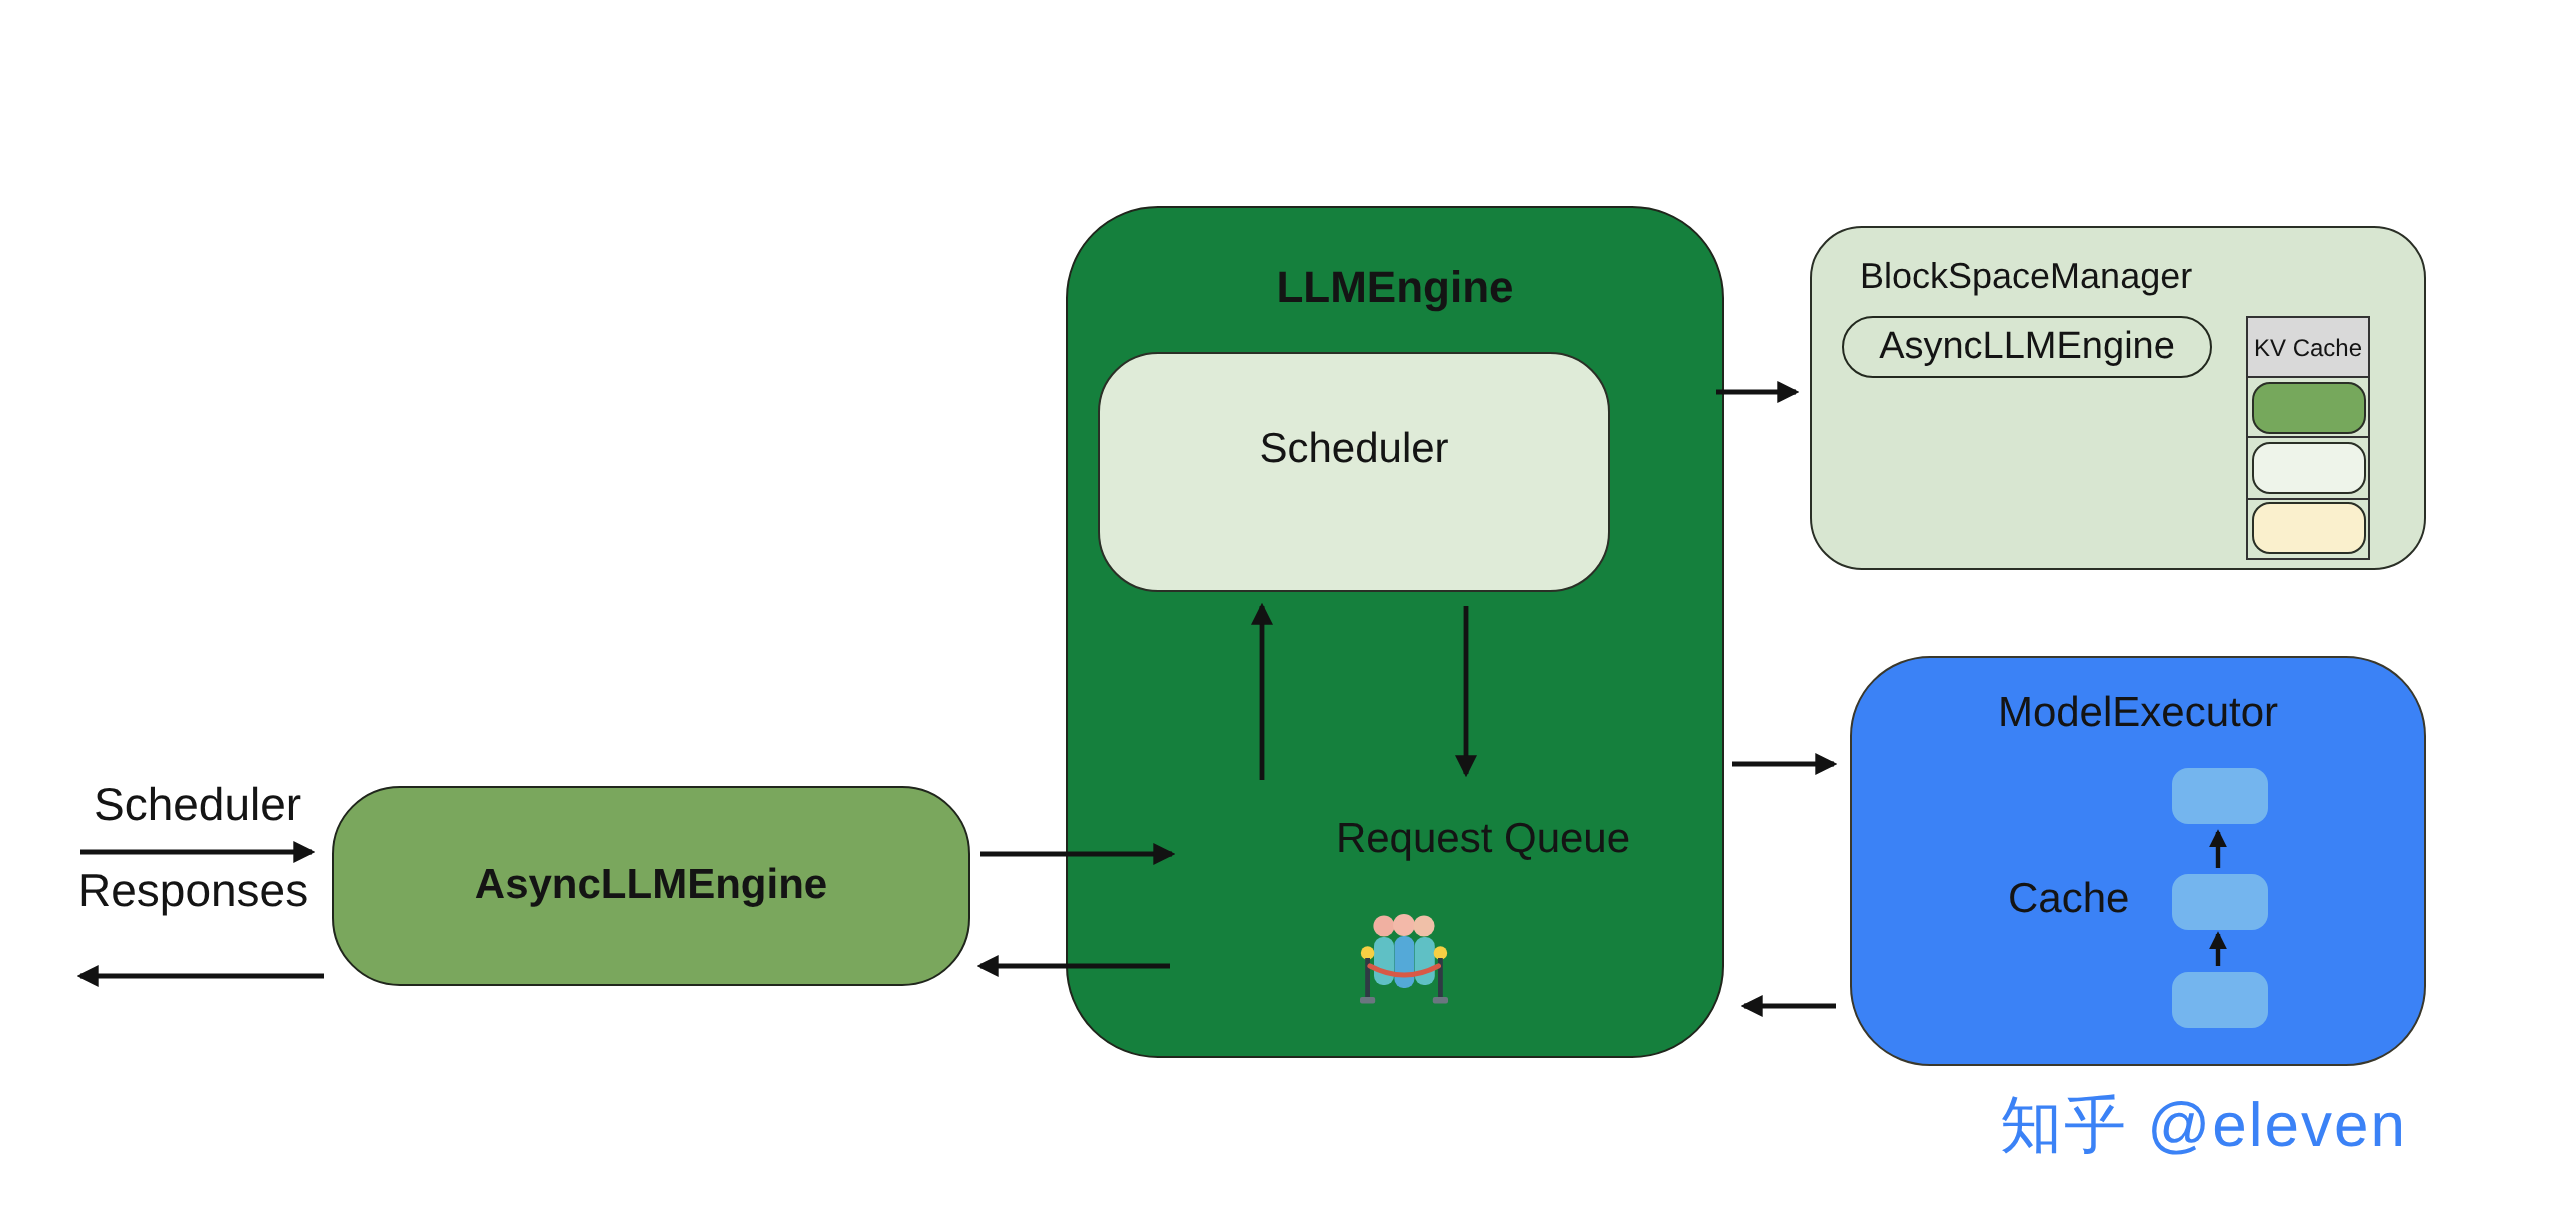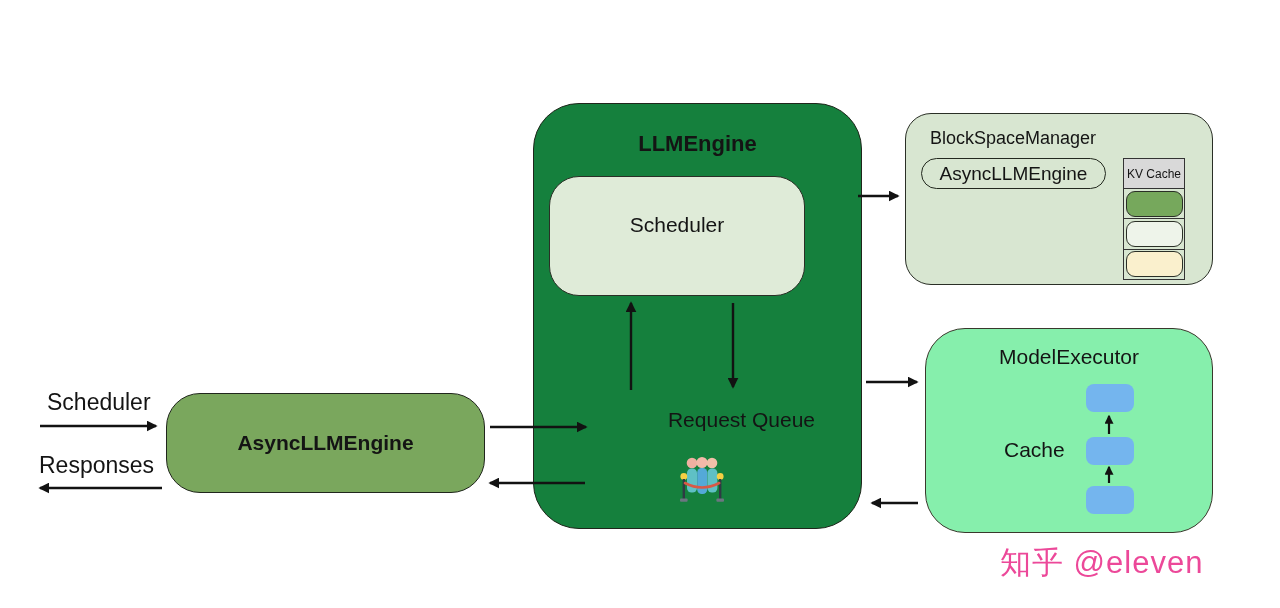--- a/index.html
+++ b/index.html
@@ -37,34 +37,34 @@
   .kv-row:last-child{border-bottom:none;}
   .kv-pill{width:100%;height:100%;box-sizing:border-box;border:1.3px solid #2a2f26;border-radius:9px;}
 
   #exec-box{left:925px;top:328px;width:288px;height:205px;border-radius:40px;
     border:1.4px solid #3a382c;}
   #exec-title{position:absolute;top:16px;left:0;width:100%;text-align:center;font-size:21px;}
   #model-label{position:absolute;left:78px;top:109px;font-size:21px;}
   .layer{position:absolute;left:160px;width:48px;height:28px;border-radius:8px;}
   #layer-1{top:55px;} #layer-2{top:108px;} #layer-3{top:157px;}
 
-  #watermark{position:absolute;left:1000px;top:542px;font-size:31px;color:#ec4899;
+  #watermark{position:absolute;left:1000px;top:542px;font-size:31px;color:#3b82f6;
     white-space:nowrap;letter-spacing:1px;}
 
   .arrow-overlay{position:absolute;left:0;top:0;pointer-events:none;z-index:7;}
   .ar{stroke:#121212;stroke-width:2.4;marker-end:url(#ah);}
   .ars{stroke:#121212;stroke-width:2.2;marker-end:url(#ahs);}
 </style>
 </head>
 <body>
 
 <div class="canvas">
 
   <div class="side-label" style="left:47px;top:389px">Scheduler</div>
-  <div class="side-label" style="left:39px;top:452px">Responses</div>
+  <div class="side-label" style="left:39px;top:432px">Responses</div>
 
   <div class="box" id="async-box" style="background-color: rgb(122, 167, 93);">
     <div id="async-title">AsyncLLMEngine</div>
   </div>
 
   <div class="box" id="llm-box" style="background-color: #15803d;">
     <div id="llm-title">LLMEngine</div>
     <div id="scheduler-box" style="background-color: rgb(223, 235, 216);">
       <span>Scheduler</span>
     </div>
@@ -98,21 +98,21 @@
       </div>
       <div class="kv-row">
         <div class="kv-pill" style="background-color: rgb(238, 244, 234);"></div>
       </div>
       <div class="kv-row">
         <div class="kv-pill" style="background-color: rgb(250, 240, 205);"></div>
       </div>
     </div>
   </div>
 
-  <div class="box" id="exec-box" style="background-color: #86efac;">
+  <div class="box" id="exec-box" style="background-color: #3b82f6;">
     <div id="exec-title">ModelExecutor</div>
     <div id="model-label">Cache</div>
     <div class="layer" id="layer-1" style="background-color: rgb(116, 181, 238);"></div>
     <div class="layer" id="layer-2" style="background-color: rgb(116, 181, 238);"></div>
     <div class="layer" id="layer-3" style="background-color: rgb(116, 181, 238);"></div>
   </div>
 
   <div id="watermark">知乎 @eleven</div>
 
   <svg class="arrow-overlay" width="1280" height="608" viewBox="0 0 1280 608">

